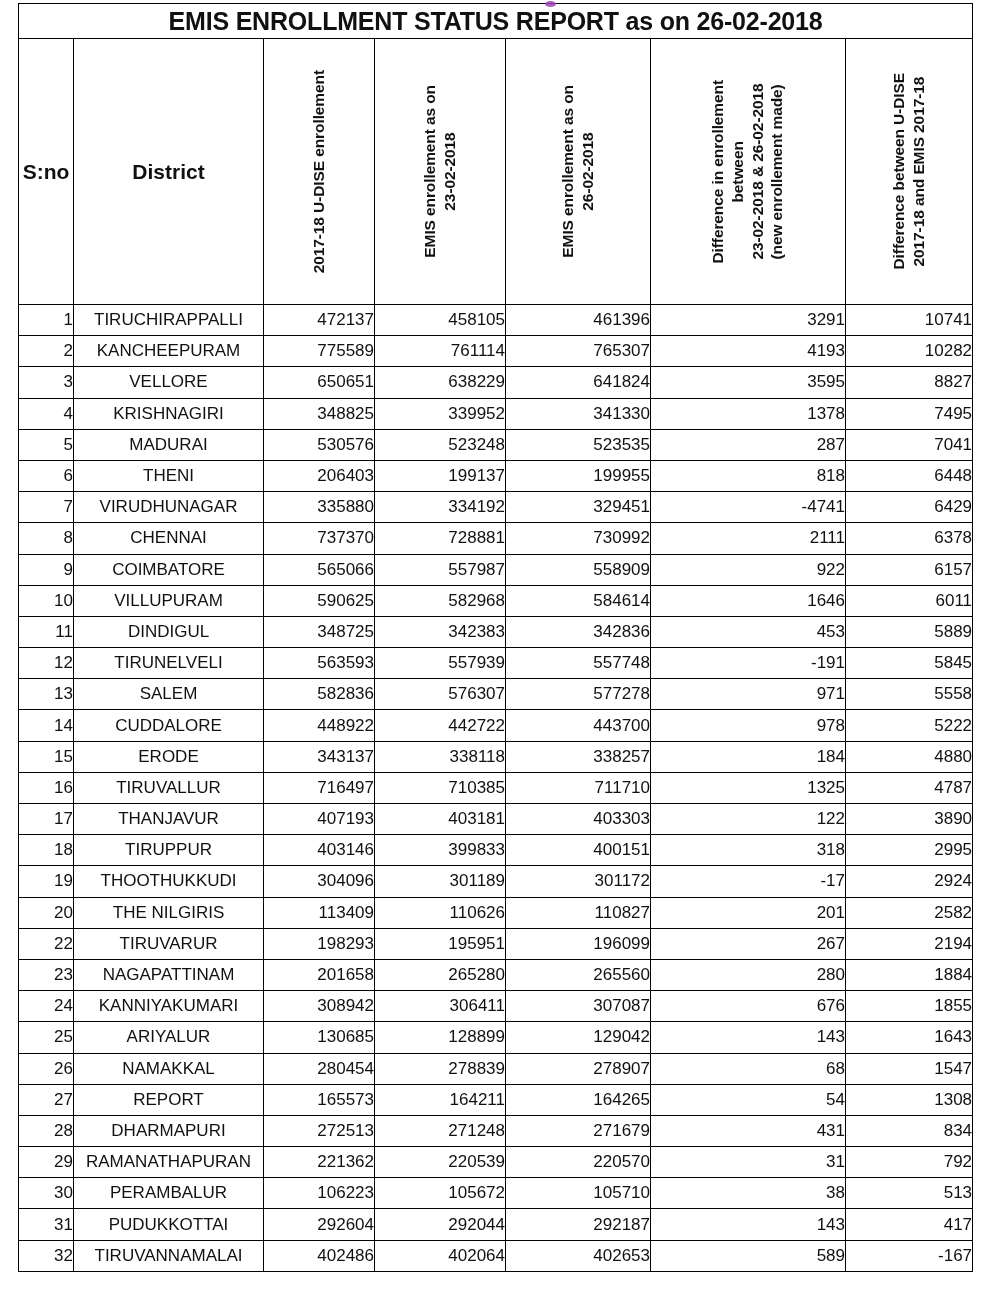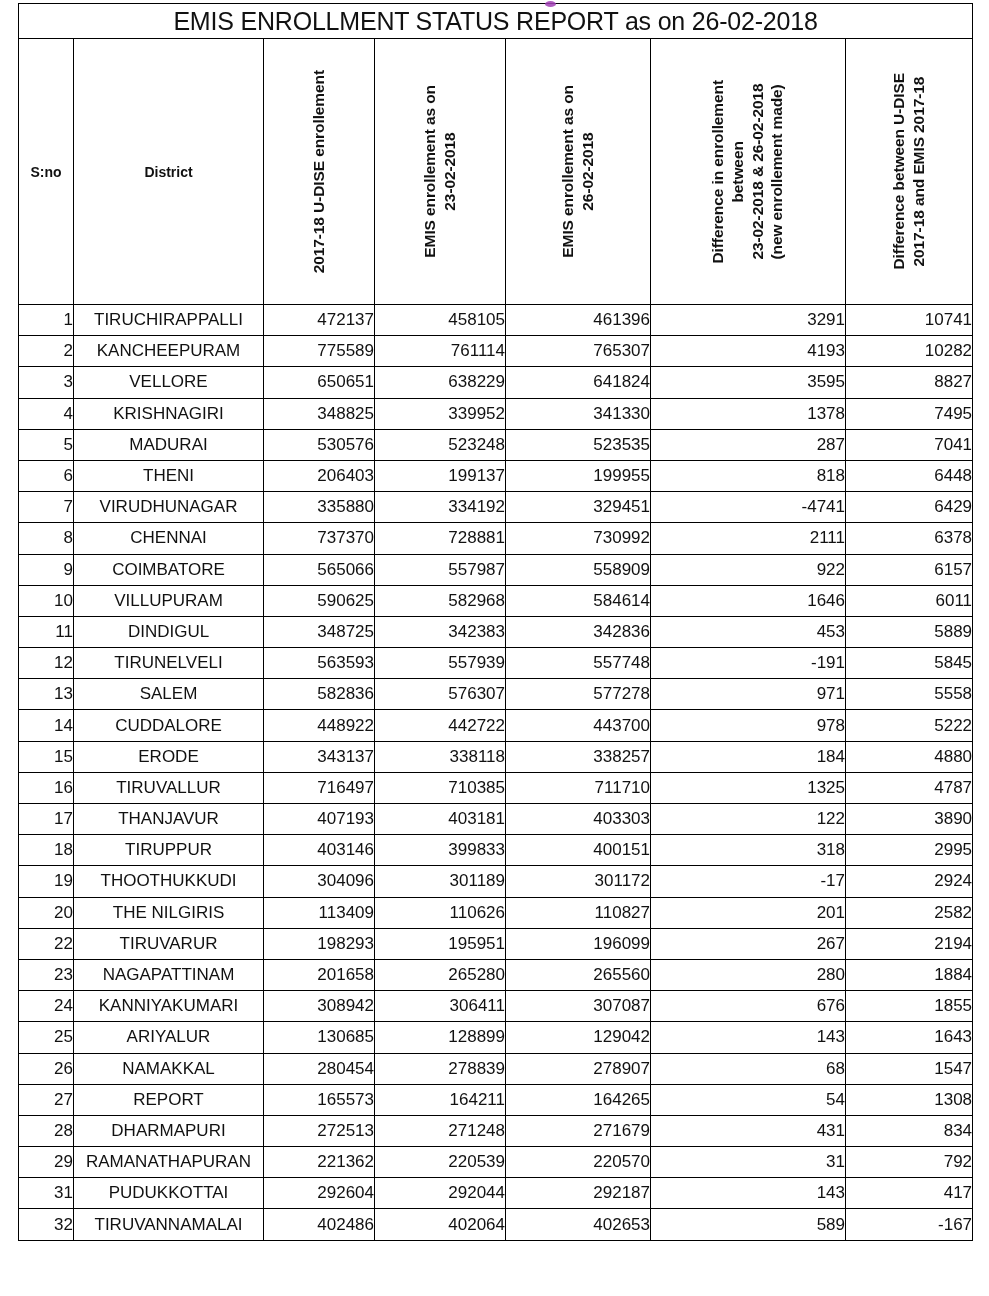--- a/index.html
+++ b/index.html
@@ -48,34 +48,34 @@
     background: #fff;
     color: #111;
   }
 
   
   .title-cell {
     height: 34px;
     text-align: center;
     vertical-align: middle;
     font-size: 25px;
-    font-weight: normal;
+    font-weight: bold;
     letter-spacing: -0.2px;
     white-space: nowrap;
     margin-left: 40px;
   }
 
   
   .hdr-row td {
     height: 265px;
     vertical-align: middle;
     text-align: center;
   }
   .hdr-flat {
-    font-size: 14px;
+    font-size: 21px;
     font-weight: bold;
   }
   .vert-wrap {
     height: 258px;
     display: flex;
     align-items: center;
     justify-content: center;
   }
   .vert {
     writing-mode: vertical-rl;
@@ -417,20 +417,29 @@
         <tr class="d-row">
           <td class="c-sno">29</td>
           <td class="c-dist">RAMANATHAPURAN</td>
           <td class="c-num">221362</td>
           <td class="c-num">220539</td>
           <td class="c-num">220570</td>
           <td class="c-num">31</td>
           <td class="c-num">792</td>
         </tr>
         <tr class="d-row">
+          <td class="c-sno">30</td>
+          <td class="c-dist">PERAMBALUR</td>
+          <td class="c-num">106223</td>
+          <td class="c-num">105672</td>
+          <td class="c-num">105710</td>
+          <td class="c-num">38</td>
+          <td class="c-num">513</td>
+        </tr>
+        <tr class="d-row">
           <td class="c-sno">31</td>
           <td class="c-dist">PUDUKKOTTAI</td>
           <td class="c-num">292604</td>
           <td class="c-num">292044</td>
           <td class="c-num">292187</td>
           <td class="c-num">143</td>
           <td class="c-num">417</td>
         </tr>
         <tr class="d-row">
           <td class="c-sno">32</td>

